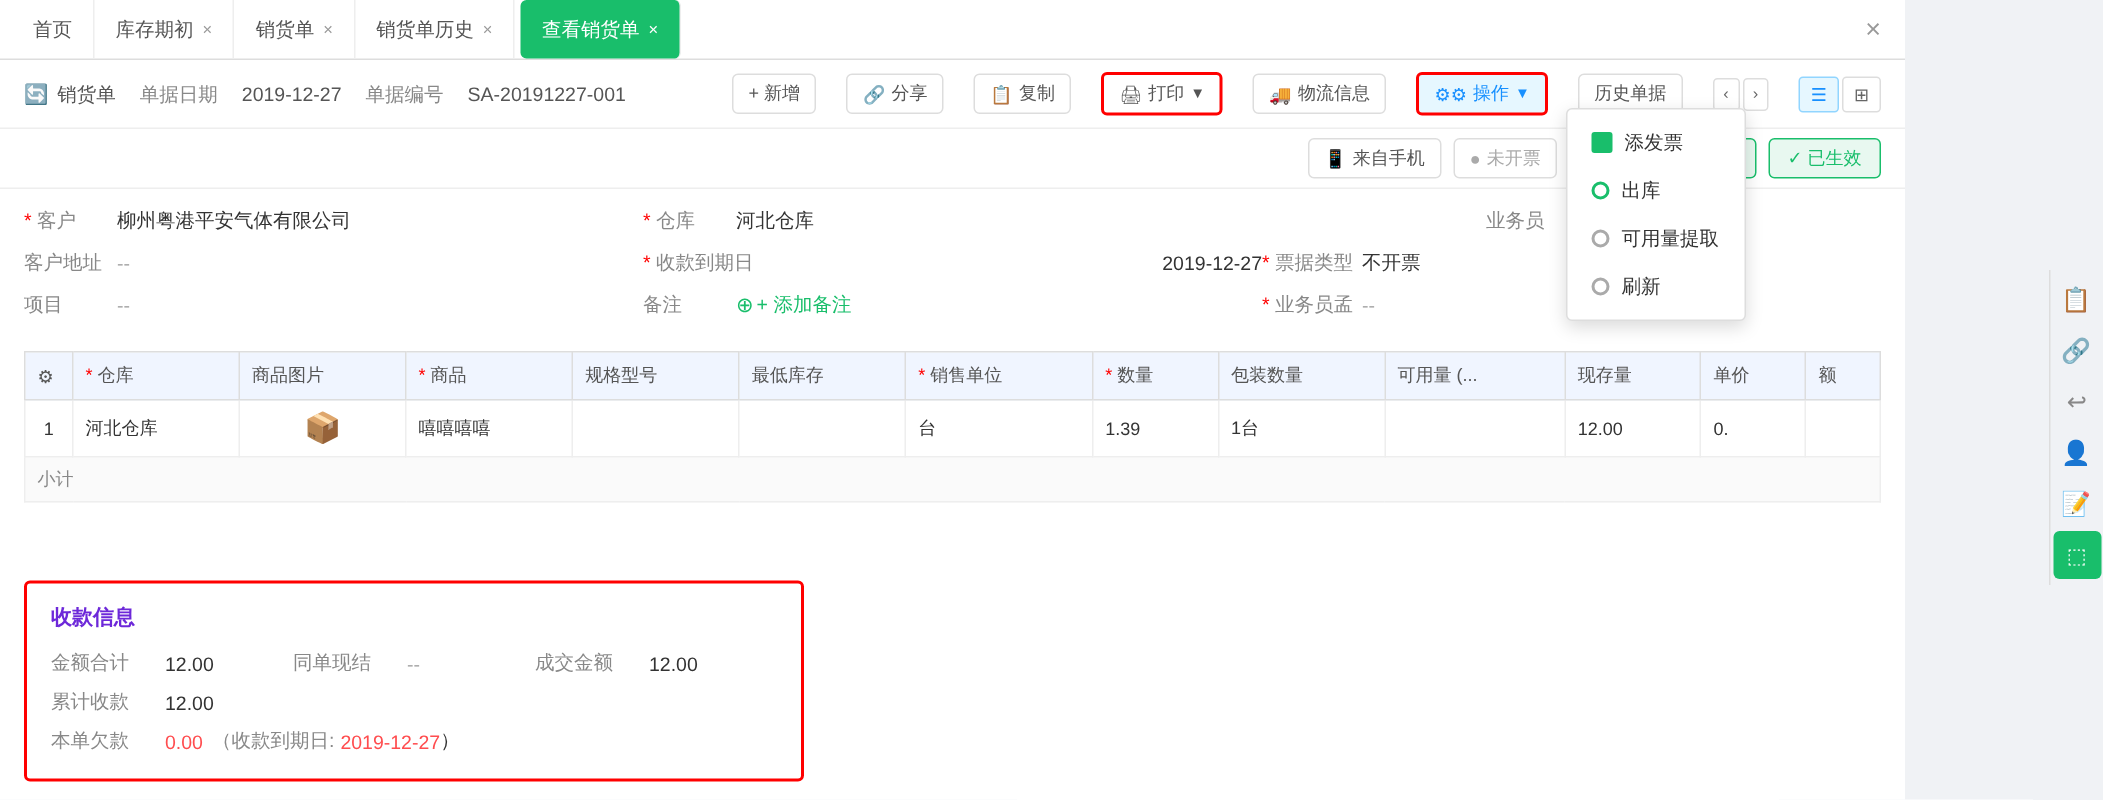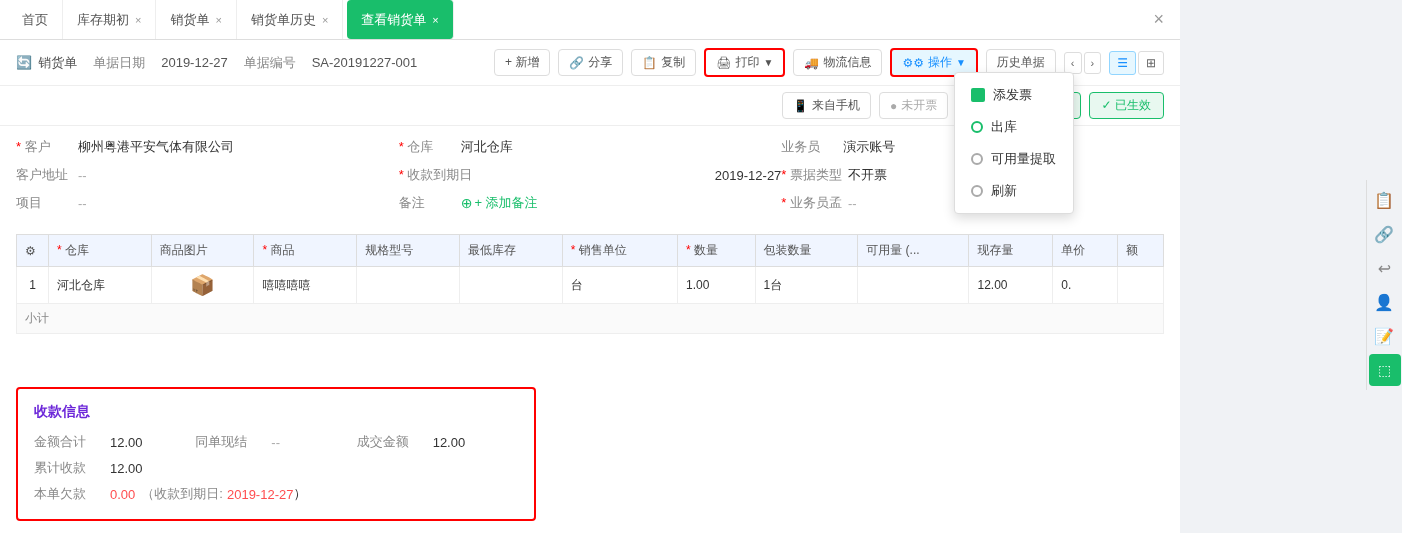--- a/index.html
+++ b/index.html
@@ -20,21 +20,21 @@
     .tab-bar-close { margin-left: auto; font-size: 18px; color: #999; cursor: pointer; padding: 0 8px; }
 
     
     .doc-header {
       display: flex; align-items: center; padding: 8px 16px;
       border-bottom: 1px solid #eee; background: #fff;
     }
     .doc-title { display: flex; align-items: center; gap: 6px; font-size: 13px; color: #555; }
     .doc-meta { display: flex; align-items: center; gap: 16px; margin-left: 16px; font-size: 13px; color: #555; }
     .doc-meta-label { color: #888; }
-    .doc-actions { display: flex; align-items: center; gap: 8px; margin-left: auto; }
+    .doc-actions { display: flex; align-items: center; gap: 20px; margin-left: auto; }
     .action-btn {
       display: flex; align-items: center; gap: 4px;
       padding: 4px 10px; border: 1px solid #ddd; border-radius: 4px;
       background: #fff; cursor: pointer; font-size: 12px; color: #555;
     }
 
     
     .status-row {
       display: flex; align-items: center; justify-content: flex-end;
       padding: 6px 16px; background: #fff; border-bottom: 1px solid #eee; gap: 8px;
@@ -114,21 +114,21 @@
 
     .nav-arrows { display: flex; gap: 2px; }
     .nav-arrow { padding: 4px 6px; border: 1px solid #ddd; border-radius: 3px; cursor: pointer; font-size: 11px; color: #666; background: #fff; }
     .view-toggle { display: flex; gap: 2px; }
     .view-btn { padding: 4px 7px; border: 1px solid #ddd; border-radius: 3px; cursor: pointer; font-size: 12px; color: #666; background: #fff; }
     .view-btn.active { background: #e6f7ff; color: #1890ff; border-color: #91d5ff; }
   </style>
 </head>
 <body>
 
-<div style="width:1180px; min-height:533px; display:flex; flex-direction:column; background:#fff; position:relative; overflow:hidden;">
+<div style="width:1270px; min-height:533px; display:flex; flex-direction:column; background:#fff; position:relative; overflow:hidden;">
 
   <div class="tab-bar">
     <div class="tab-item">
       <span>首页</span>
     </div>
     <div class="tab-item">
       <span>库存期初</span>
       <span class="tab-close">×</span>
     </div>
     <div class="tab-item">
@@ -221,21 +221,21 @@
   <div class="form-area">
     <div class="form-row">
       <div class="form-field" style="flex:2;">
         <span class="field-label required">客户</span>
         <span class="field-value">柳州粤港平安气体有限公司</span>
       </div>
       <div class="form-field" style="flex:2;">
         <span class="field-label required">仓库</span>
         <span class="field-value">河北仓库</span>
       </div>
-      <div class="form-field" style="flex:2;">
+      <div class="form-field" style="flex:2;justify-content:center;">
         <span class="field-label">业务员</span>
         <span class="field-value">演示账号</span>
       </div>
     </div>
     <div class="form-row">
       <div class="form-field" style="flex:2;">
         <span class="field-label">客户地址</span>
         <span class="field-value dash">--</span>
       </div>
       <div class="form-field" style="flex:2;justify-content:space-between;">
@@ -291,21 +291,21 @@
         <tr>
           <td style="text-align:center;">1</td>
           <td>河北仓库</td>
           <td style="text-align:center;">
             <span style="font-size:20px;">📦</span>
           </td>
           <td>嘻嘻嘻嘻</td>
           <td></td>
           <td></td>
           <td>台</td>
-          <td>1.00</td>
+          <td>1.39</td>
           <td>1台</td>
           <td></td>
           <td>12.00</td>
           <td>0.</td>
           <td></td>
         </tr>
         <tr class="subtotal">
           <td colspan="13">小计</td>
         </tr>
       </tbody>

